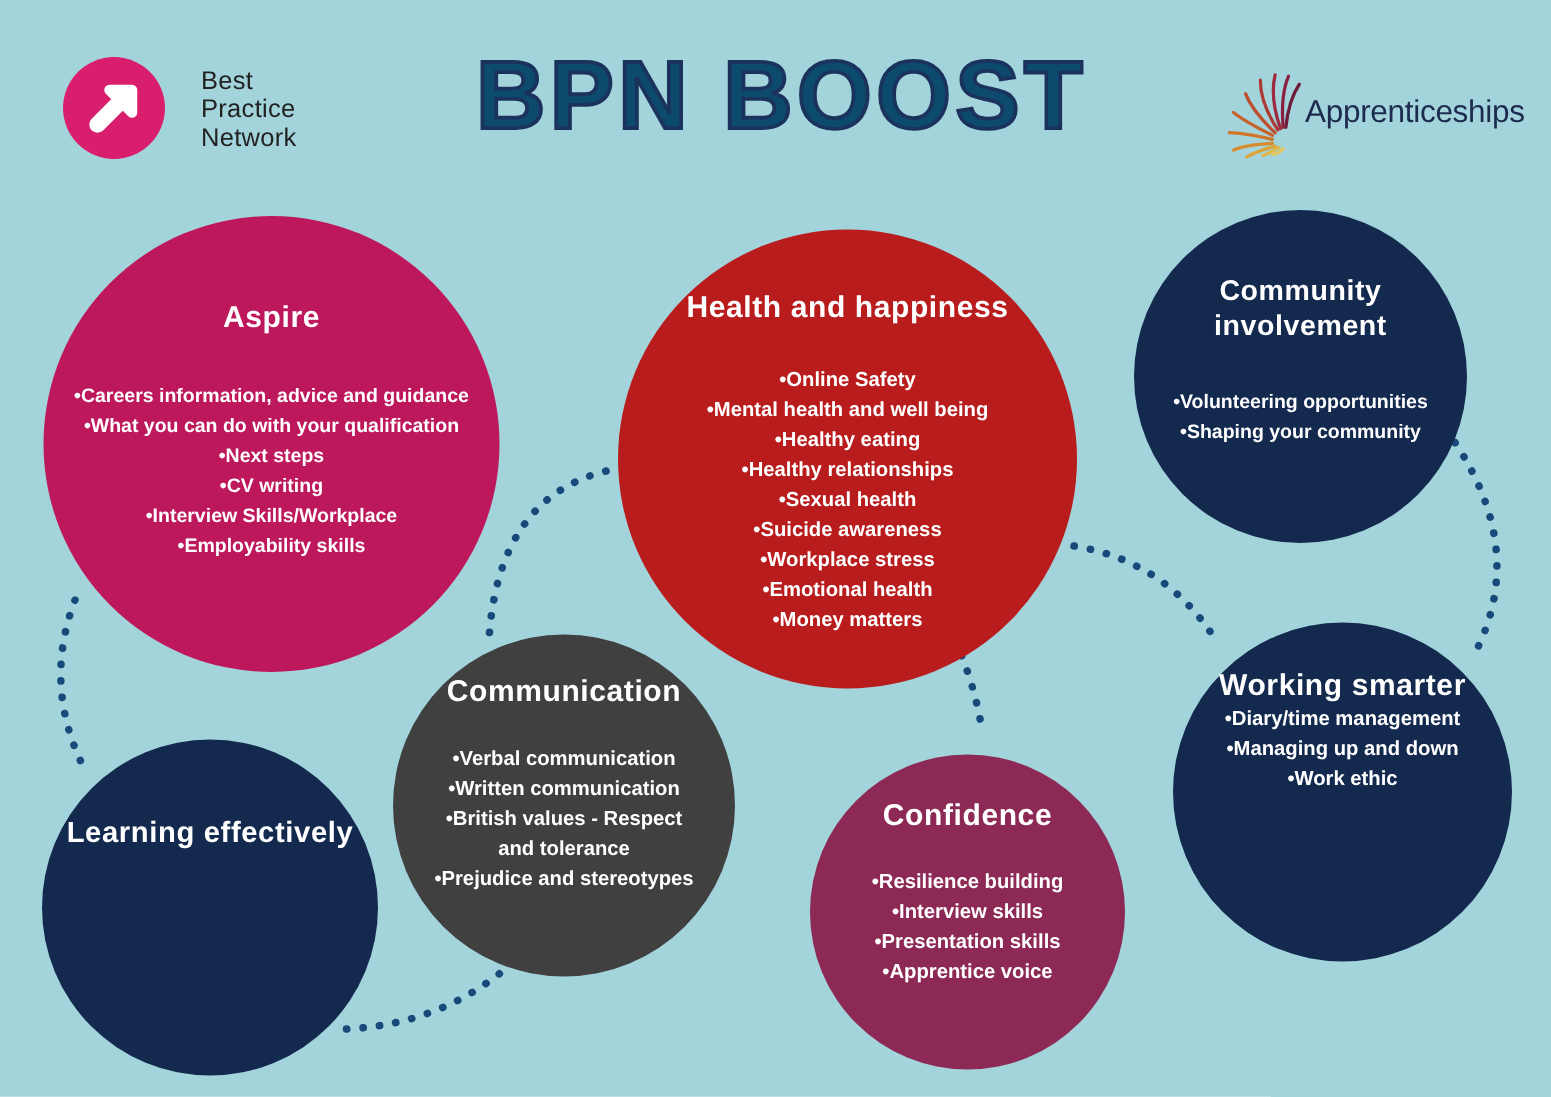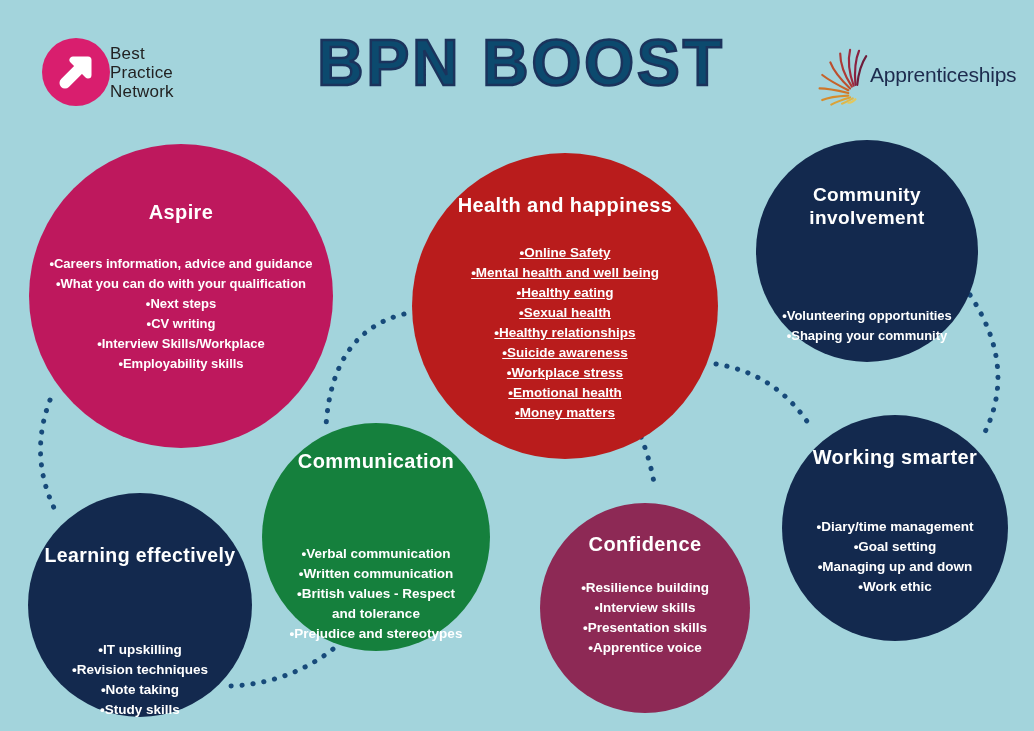--- a/index.html
+++ b/index.html
@@ -5,21 +5,21 @@
   html,body{margin:0;padding:0;}
   .canvas{
     position:relative;
     width:1034px;height:731px;
     background:#a3d4dc;
     overflow:hidden;
     font-family:"Liberation Sans", sans-serif;
   }
 
   
-  .bpn-logo{position:absolute;left:42px;top:38px;display:flex;align-items:center;gap:0;}
+  .bpn-logo{position:absolute;left:42px;top:38px;display:flex;align-items:center;gap:24px;}
   .bpn-logo-text{color:#222;font-size:17px;line-height:19px;font-weight:400;letter-spacing:.2px;}
   .page-title{
     position:absolute;left:50%;top:22px;transform:translateX(-50%);
     margin:4px;color:#0c4a6e;font-size:64px;font-weight:bold;letter-spacing:3px;
     -webkit-text-stroke:2.5px #1b335c;white-space:nowrap;
   }
   .appr-logo{position:absolute;left:816px;top:44px;display:flex;align-items:center;}
   .appr-label{color:#1d2b4e;font-size:21px;font-weight:normal;letter-spacing:-.2px;margin-left:2px;}
 
   
@@ -27,21 +27,21 @@
   .connectors path{fill:none;stroke:#174a7a;stroke-width:5;stroke-linecap:round;stroke-dasharray:.2 10.8;}
 
   
   .circle{
     position:absolute;border-radius:50%;
     color:#fff;text-align:center;
     display:flex;flex-direction:column;align-items:center;
     box-sizing:border-box;
   }
   .circle.maroon{background:#8d2955;}
-  .circle.navy{background:#13294e;gap:48px;}
+  .circle.navy{background:#13294e;}
   .circle-title{
     font-weight:bold;letter-spacing:.4px;line-height:1.2;white-space:pre-line;
   }
   .bullets{list-style:none;margin:0;padding:0;font-weight:bold;}
   .bullets li{line-height:20px;white-space:nowrap;}
   .bullets.wrap li{white-space:normal;}
 </style>
 </head>
 <body>
 
@@ -95,70 +95,63 @@
           <li>•Careers information, advice and guidance</li>
           <li>•What you can do with your qualification</li>
           <li>•Next steps</li>
           <li>•CV writing</li>
           <li>•Interview Skills/Workplace</li>
           <li>•Employability skills</li>
         </ul>
     </div>
       <div class="circle maroon" style="background: #b91c1c; left: 412px; top: 153px; width: 306px; height: 306px; padding-top: 40px;">
       <div class="circle-title" style="font-size: 20px; margin-bottom: 26px;">Health and happiness</div>
-      <ul class="bullets" style="font-size: 13.5px; text-decoration: underline;">
+      <ul class="bullets" style="font-size: 13.5px;">
           <li>•Online Safety</li>
           <li>•Mental health and well being</li>
           <li>•Healthy eating</li>
+          <li>•Healthy relationships</li>
           <li>•Sexual health</li>
-          <li>•Healthy relationships</li>
           <li>•Suicide awareness</li>
           <li>•Workplace stress</li>
           <li>•Emotional health</li>
           <li>•Money matters</li>
         </ul>
     </div>
       <div class="circle navy" style="background: rgb(19, 41, 78); left: 756px; top: 140px; width: 222px; height: 222px; padding-top: 44px;">
       <div class="circle-title" style="font-size: 19px; margin-bottom: 28px; max-width: 160px;">Community involvement</div>
       <ul class="bullets" style="font-size: 13px;">
           <li>•Volunteering opportunities</li>
           <li>•Shaping your community</li>
         </ul>
     </div>
-      <div class="circle navy" style="background: #15803d; left: 262px; top: 423px; width: 228px; height: 228px; padding-top: 26px;">
+      <div class="circle navy" style="background: #404040; left: 262px; top: 423px; width: 228px; height: 228px; padding-top: 26px;">
       <div class="circle-title" style="font-size: 20px; margin-bottom: 23px;">Communication</div>
       <ul class="bullets wrap" style="font-size: 13.5px; max-width: 182px;">
           <li>•Verbal communication</li>
           <li>•Written communication</li>
           <li>•British values - Respect and tolerance</li>
           <li>•Prejudice and stereotypes</li>
         </ul>
     </div>
       <div class="circle navy" style="background: rgb(19, 41, 78); left: 28px; top: 493px; width: 224px; height: 224px; padding-top: 51px;">
       <div class="circle-title" style="font-size: 19.5px; margin-bottom: 25px;">Learning effectively</div>
-      <ul class="bullets" style="font-size: 13.5px;">
-          <li>•IT upskilling</li>
-          <li>•Revision techniques</li>
-          <li>•Note taking</li>
-          <li>•Study skills</li>
-        </ul>
     </div>
       <div class="circle maroon" style="background: rgb(141, 41, 85); left: 540px; top: 503px; width: 210px; height: 210px; padding-top: 29px;">
       <div class="circle-title" style="font-size: 20px; margin-bottom: 22px;">Confidence</div>
       <ul class="bullets" style="font-size: 13.5px;">
           <li>•Resilience building</li>
           <li>•Interview skills</li>
           <li>•Presentation skills</li>
           <li>•Apprentice voice</li>
         </ul>
     </div>
       <div class="circle navy" style="background: rgb(19, 41, 78); left: 782px; top: 415px; width: 226px; height: 226px; padding-top: 30px;">
       <div class="circle-title" style="font-size: 20px; ">Working smarter</div>
       <ul class="bullets" style="font-size: 13.5px;">
           <li>•Diary/time management</li>
-          <li>•Goal setting</li>
           <li>•Managing up and down</li>
           <li>•Work ethic</li>
         </ul>
     </div>
     </div>
 
 </div>
 
 </body></html>

